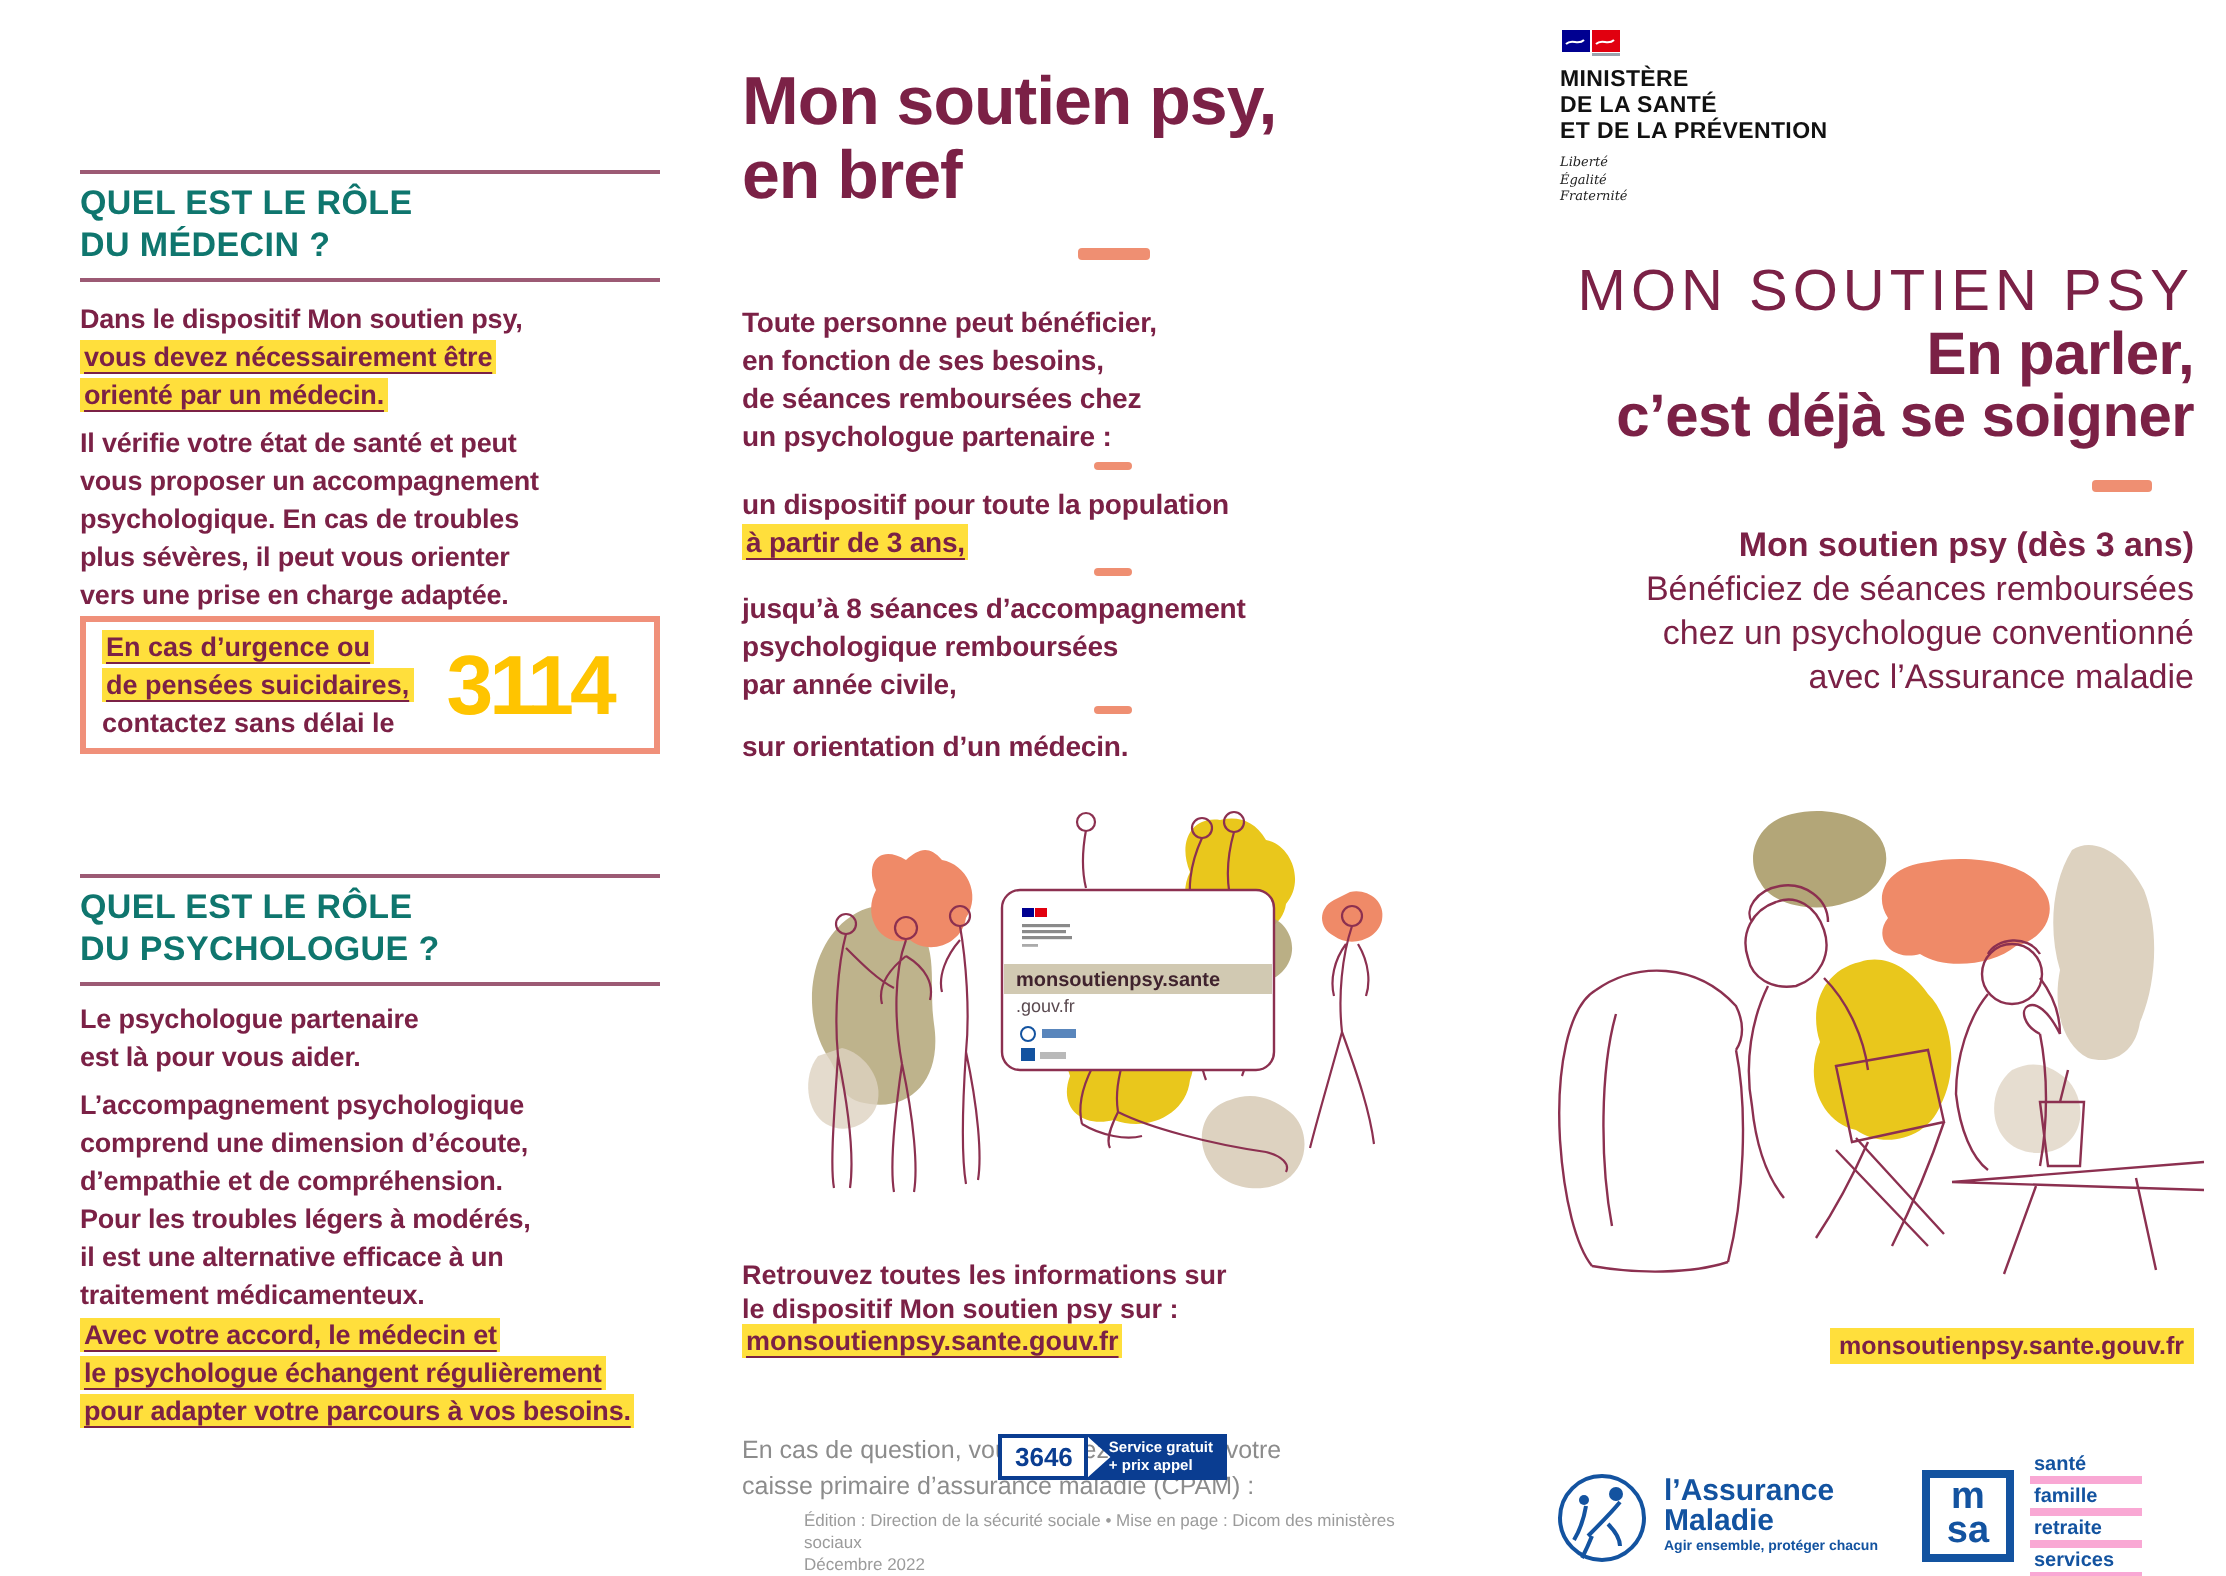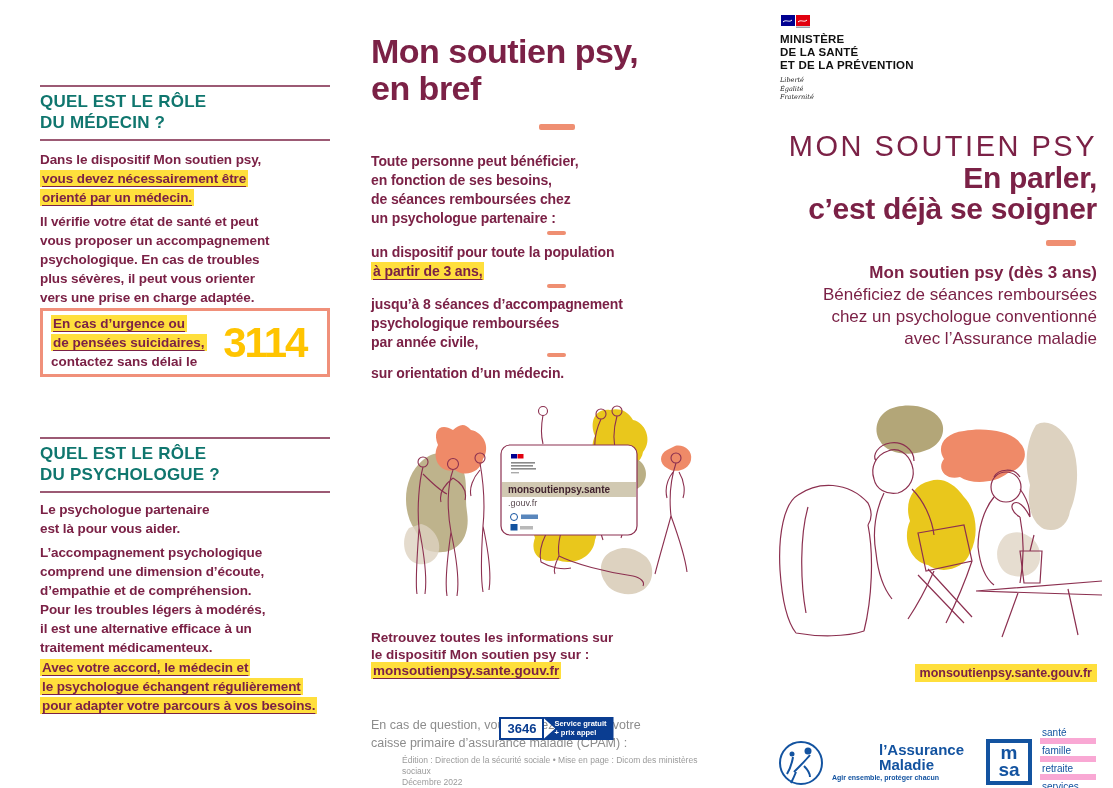--- a/index.html
+++ b/index.html
@@ -42,27 +42,27 @@
   .r-sub{position:absolute;right:16px;width:340px;text-align:right;font-size:17px;line-height:22px;
          color:#7b2146;font-weight:400;}
   .ministry{position:absolute;left:38px;top:14px;}
   .ministry-name{font-weight:700;font-size:11.5px;line-height:13px;color:#111;letter-spacing:.2px;}
   .motto{font-family:"DejaVu Serif","Liberation Serif",serif;font-style:italic;font-size:6.5px;
          line-height:8.5px;color:#222;margin-top:4px;}
   .r-url{position:absolute;right:16px;top:666px;text-align:right;font-weight:700;font-size:12.5px;color:#7b2146;}
   .logos{position:absolute;left:34px;top:726px;display:flex;align-items:center;gap:22px;}
   .am-logo{display:flex;align-items:flex-start;gap:6px;}
   .am-text{padding-top:6px;}
-  .am-name{font-weight:700;font-size:15px;line-height:15px;color:#1353a0;margin-left:47px;}
+  .am-name{font-weight:700;font-size:15px;line-height:15px;color:#1353a0;}
   .am-tag{font-weight:700;font-size:7px;color:#1353a0;margin-top:2px;}
   .msa-logo{display:flex;align-items:center;gap:8px;}
   .msa-box{width:46px;height:46px;border:4px solid #1353a0;box-sizing:border-box;text-align:center;
            color:#1353a0;font-weight:700;font-size:19px;line-height:17px;padding-top:1px;}
-  .msa-items .msa-item{font-weight:400;font-size:10px;line-height:11px;color:#1353a0;
-           border-bottom:6px solid #f9a8d4;width:54px;padding:1px 0 0 2px;}
+  .msa-items .msa-item{font-weight:700;font-size:10px;line-height:11px;color:#1353a0;
+           border-bottom:4px solid #f9a8d4;width:54px;padding:1px 0 0 2px;}
 </style>
 </head>
 <body>
 
 <div class="page">
 
   <div class="panel" style="left:0;">
     <div class="rule" style="top:85px;"></div>
     <div class="sec-title" style="top:91px;">QUEL EST LE RÔLE<br>DU MÉDECIN ?</div>
     <div class="rule" style="top:139px;"></div>

